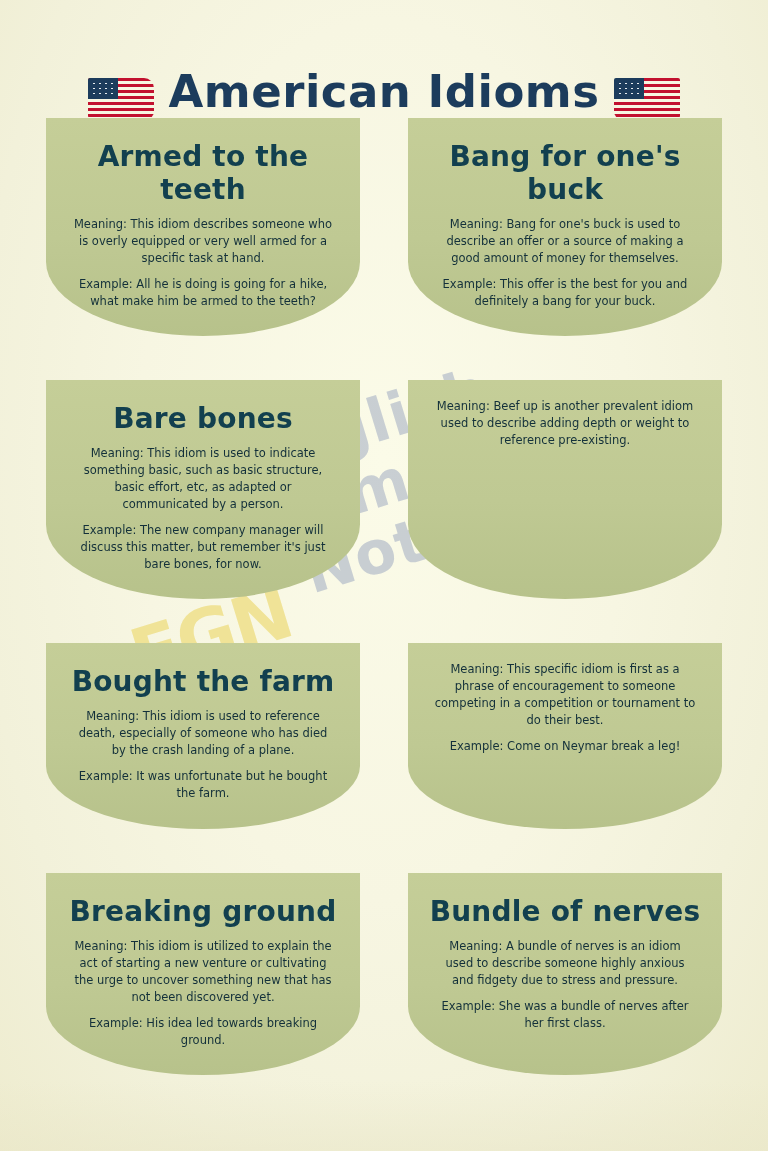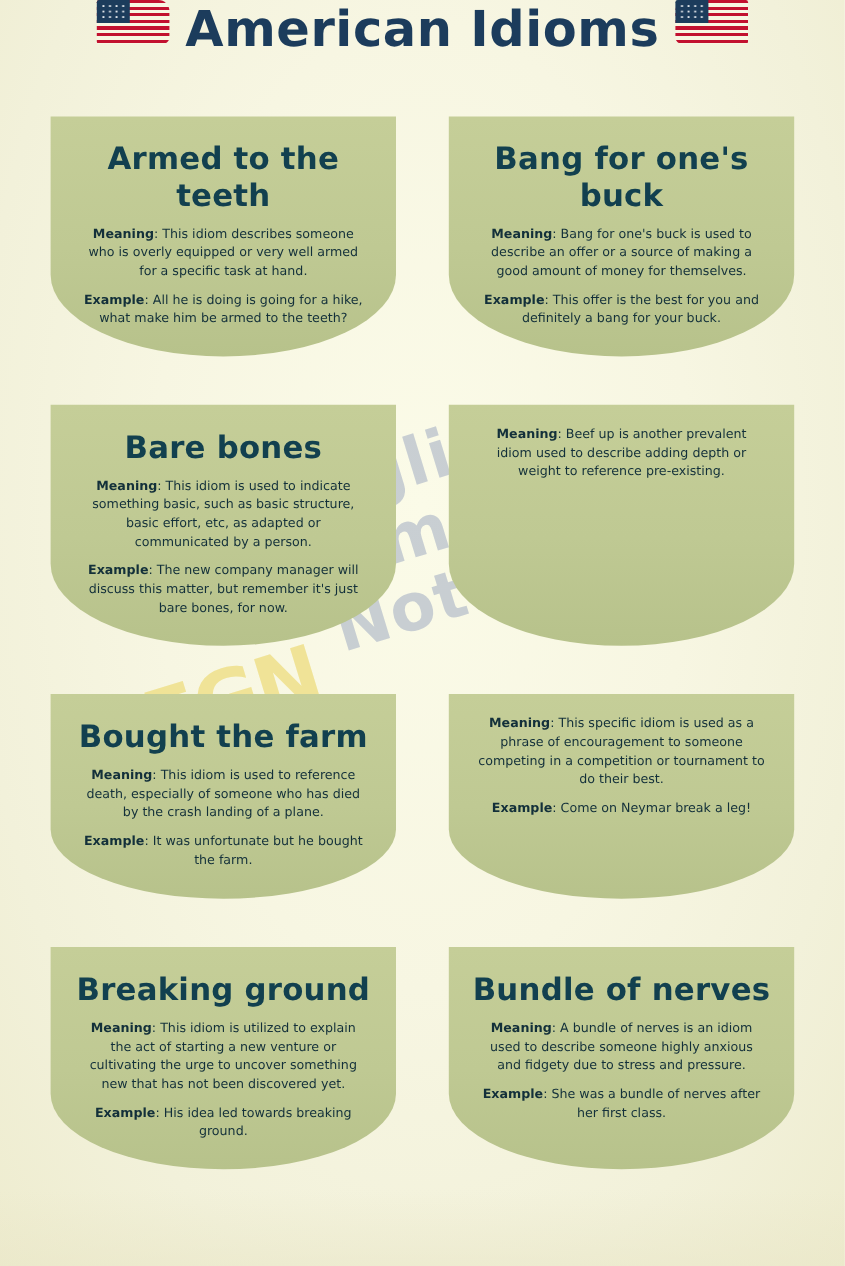--- a/index.html
+++ b/index.html
@@ -12,23 +12,23 @@
   }
   body {
     background: radial-gradient(ellipse at 50% 40%, #fbfbe8 0%, #f7f6e2 45%, #f2f1da 75%, #eeeccf 100%);
     position: relative;
     overflow: hidden;
   }
 
   
   .header {
     position: relative;
-    height: 106px;
+    height: 118px;
     display: flex;
-    align-items: flex-start;
+    align-items: flex-end;
     justify-content: center;
     gap: 14px;
   }
   .title {
     font-family: "DejaVu Sans", sans-serif;
     font-size: 45px;
     font-weight: bold;
     color: #1c3c5c;
     letter-spacing: 0.5px;
     white-space: nowrap;
@@ -123,21 +123,21 @@
     letter-spacing: 0.2px;
   }
   .entry {
     font-size: 11.5px;
     line-height: 1.48;
     color: #13303a;
     margin: 0 0 9px;
     padding: 0 6px;
   }
   .entry:last-child { margin-bottom: 0; }
-  .lbl { font-weight: bold; text-align: center; }
+  .lbl { font-weight: normal; text-align: center; }
 
   
   .bottom-fade {
     position: absolute;
     left: 0; right: 0; bottom: 0;
     height: 70px;
     background: linear-gradient(to bottom, rgba(240,238,210,0), rgba(233,230,199,.55));
     pointer-events: none;
   }
 </style>
@@ -187,21 +187,21 @@
     <p class="entry"><span class="lbl">Meaning</span><span>: Beef up is another prevalent idiom used to describe adding depth or weight to reference pre-existing.</span></p>
   </div>
 
   <div class="card">
     <div class="card-title">Bought the farm</div>
     <p class="entry"><span class="lbl">Meaning</span><span>: This idiom is used to reference death, especially of someone who has died by the crash landing of a plane.</span></p>
     <p class="entry"><span class="lbl">Example</span><span>: It was unfortunate but he bought the farm.</span></p>
   </div>
 
   <div class="card">
-    <p class="entry"><span class="lbl">Meaning</span><span>: This specific idiom is used as a phrase of encouragement to someone competing in a competition or tournament to do their best.</span></p>
+    <p class="entry"><span class="lbl">Meaning</span><span>: This specific idiom is first as a phrase of encouragement to someone competing in a competition or tournament to do their best.</span></p>
     <p class="entry"><span class="lbl">Example</span><span>: Come on Neymar break a leg!</span></p>
   </div>
 
   <div class="card">
     <div class="card-title">Breaking ground</div>
     <p class="entry"><span class="lbl">Meaning</span><span>: This idiom is utilized to explain the act of starting a new venture or cultivating the urge to uncover something new that has not been discovered yet.</span></p>
     <p class="entry"><span class="lbl">Example</span><span>: His idea led towards breaking ground.</span></p>
   </div>
 
   <div class="card">

